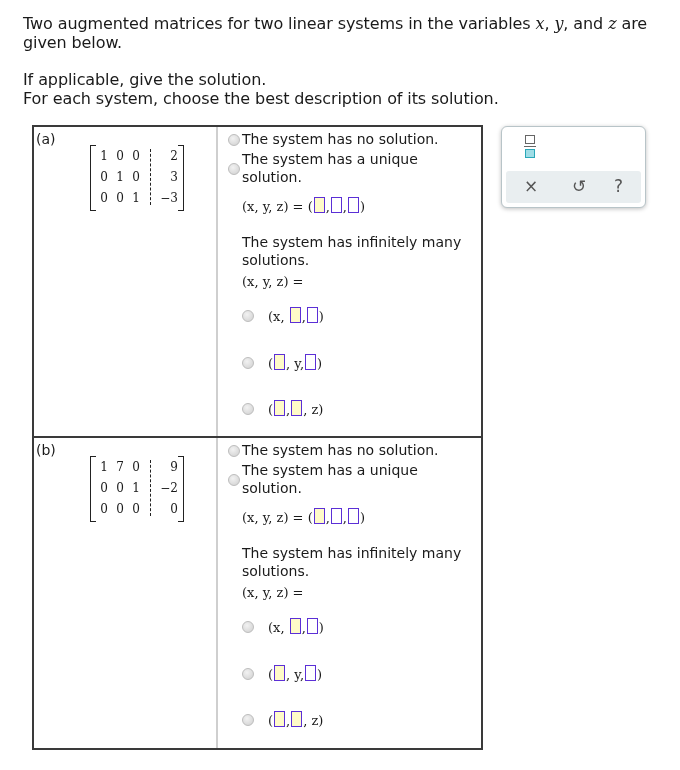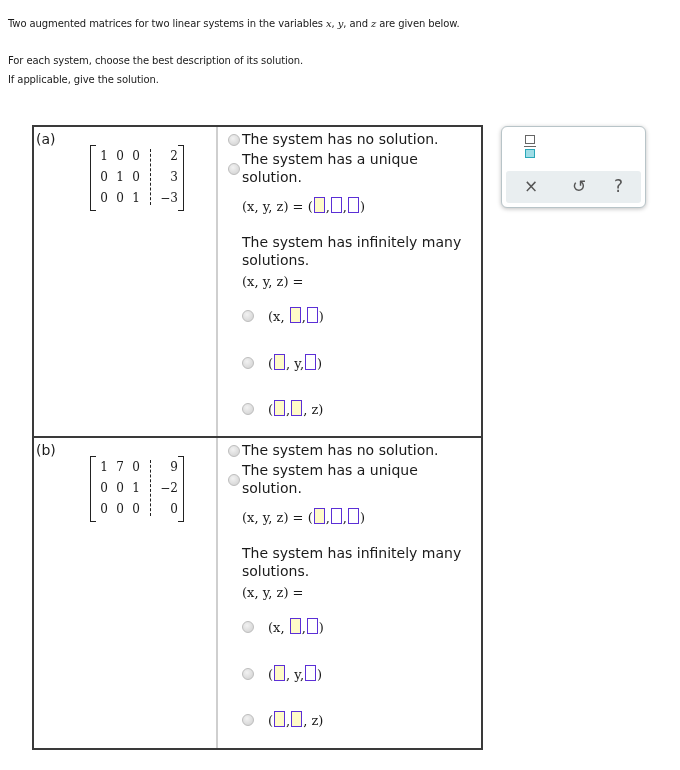--- a/index.html
+++ b/index.html
@@ -1,18 +1,18 @@
 <!DOCTYPE html>
 <html><head>
 <meta charset="utf-8">
 <style>
   html, body { margin:0; padding:0; background:#ffffff; }
   body { width:680px; height:770px; position:relative; overflow:hidden;
          font-family:"DejaVu Sans","Liberation Sans",sans-serif; color:#1a1a1a; }
-  .intro { position:absolute; left:8px; top:14px; font-size:10px; line-height:19px; letter-spacing:-0.1px; }
+  .intro { position:absolute; left:23px; top:14px; font-size:16px; line-height:19px; letter-spacing:-0.1px; }
   .intro p { margin:0; }
   .intro .gap { height:18px; }
   .it { font-family:"DejaVu Serif","Liberation Serif",serif; font-style:italic; }
   .qtable { position:absolute; left:32px; top:125px; width:451px; height:625px;
             border:2px solid #3a3a3a; box-sizing:border-box; }
   .qrow { position:absolute; left:0; width:100%; }
   .qrow.a { top:0; height:309px; border-bottom:2px solid #3a3a3a; }
   .qrow.b { top:311px; height:310px; }
   .leftcell { position:absolute; left:0; top:0; width:182px; height:100%; border-right:2px solid #cfcfcf; }
   .rightcell { position:absolute; left:184px; top:0; right:0; height:100%; }
@@ -44,22 +44,22 @@
   .tb-bottom { position:absolute; left:4px; right:4px; bottom:4px; height:32px; background:#e9eef0; border-radius:3px; }
   .tb-btn { position:absolute; top:5px; font-size:17px; color:#555; }
   .tb-btn.x { left:18px; } .tb-btn.undo { left:66px; } .tb-btn.help { left:108px; }
 </style>
 </head>
 <body>
 
 <div class="intro">
   <p><span>Two augmented matrices for two linear systems in the variables </span><span class="it">x</span><span>, </span><span class="it">y</span><span>, and </span><span class="it">z</span><span> are given below.</span></p>
   <div class="gap"></div>
+  <p>If applicable, give the solution.</p>
   <p>For each system, choose the best description of its solution.</p>
-  <p>If applicable, give the solution.</p>
 </div>
 
 <div class="qtable">
 
   <div class="qrow a">
     <div class="leftcell">
       <div class="plabel">(a)</div>
       <div class="matrix">
         <div class="br-l"></div>
         <div class="br-r"></div>

